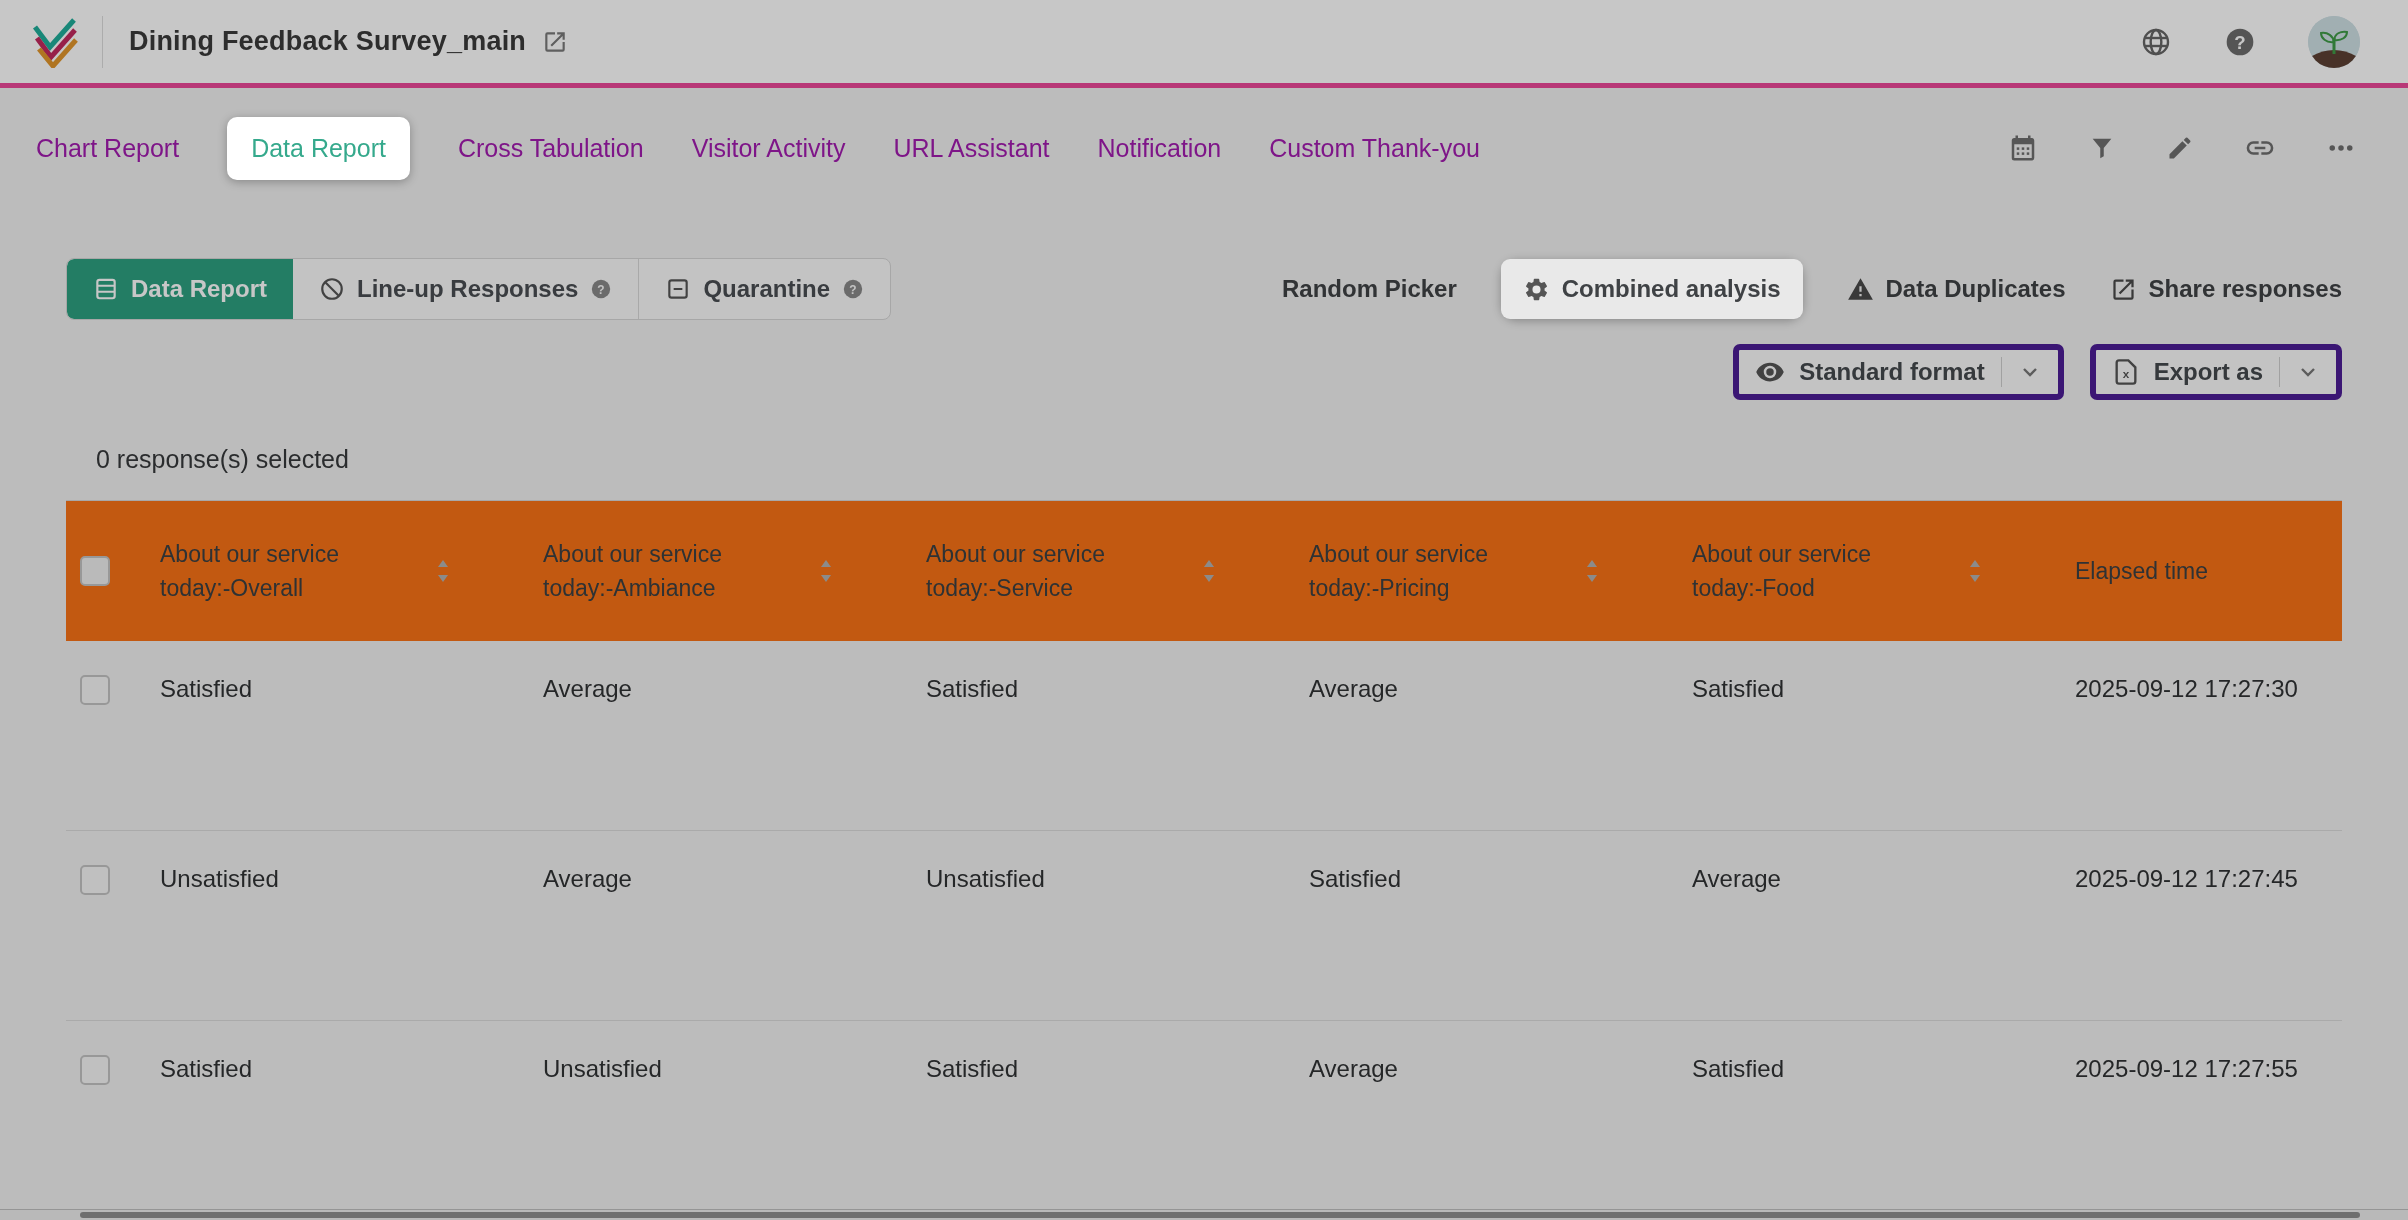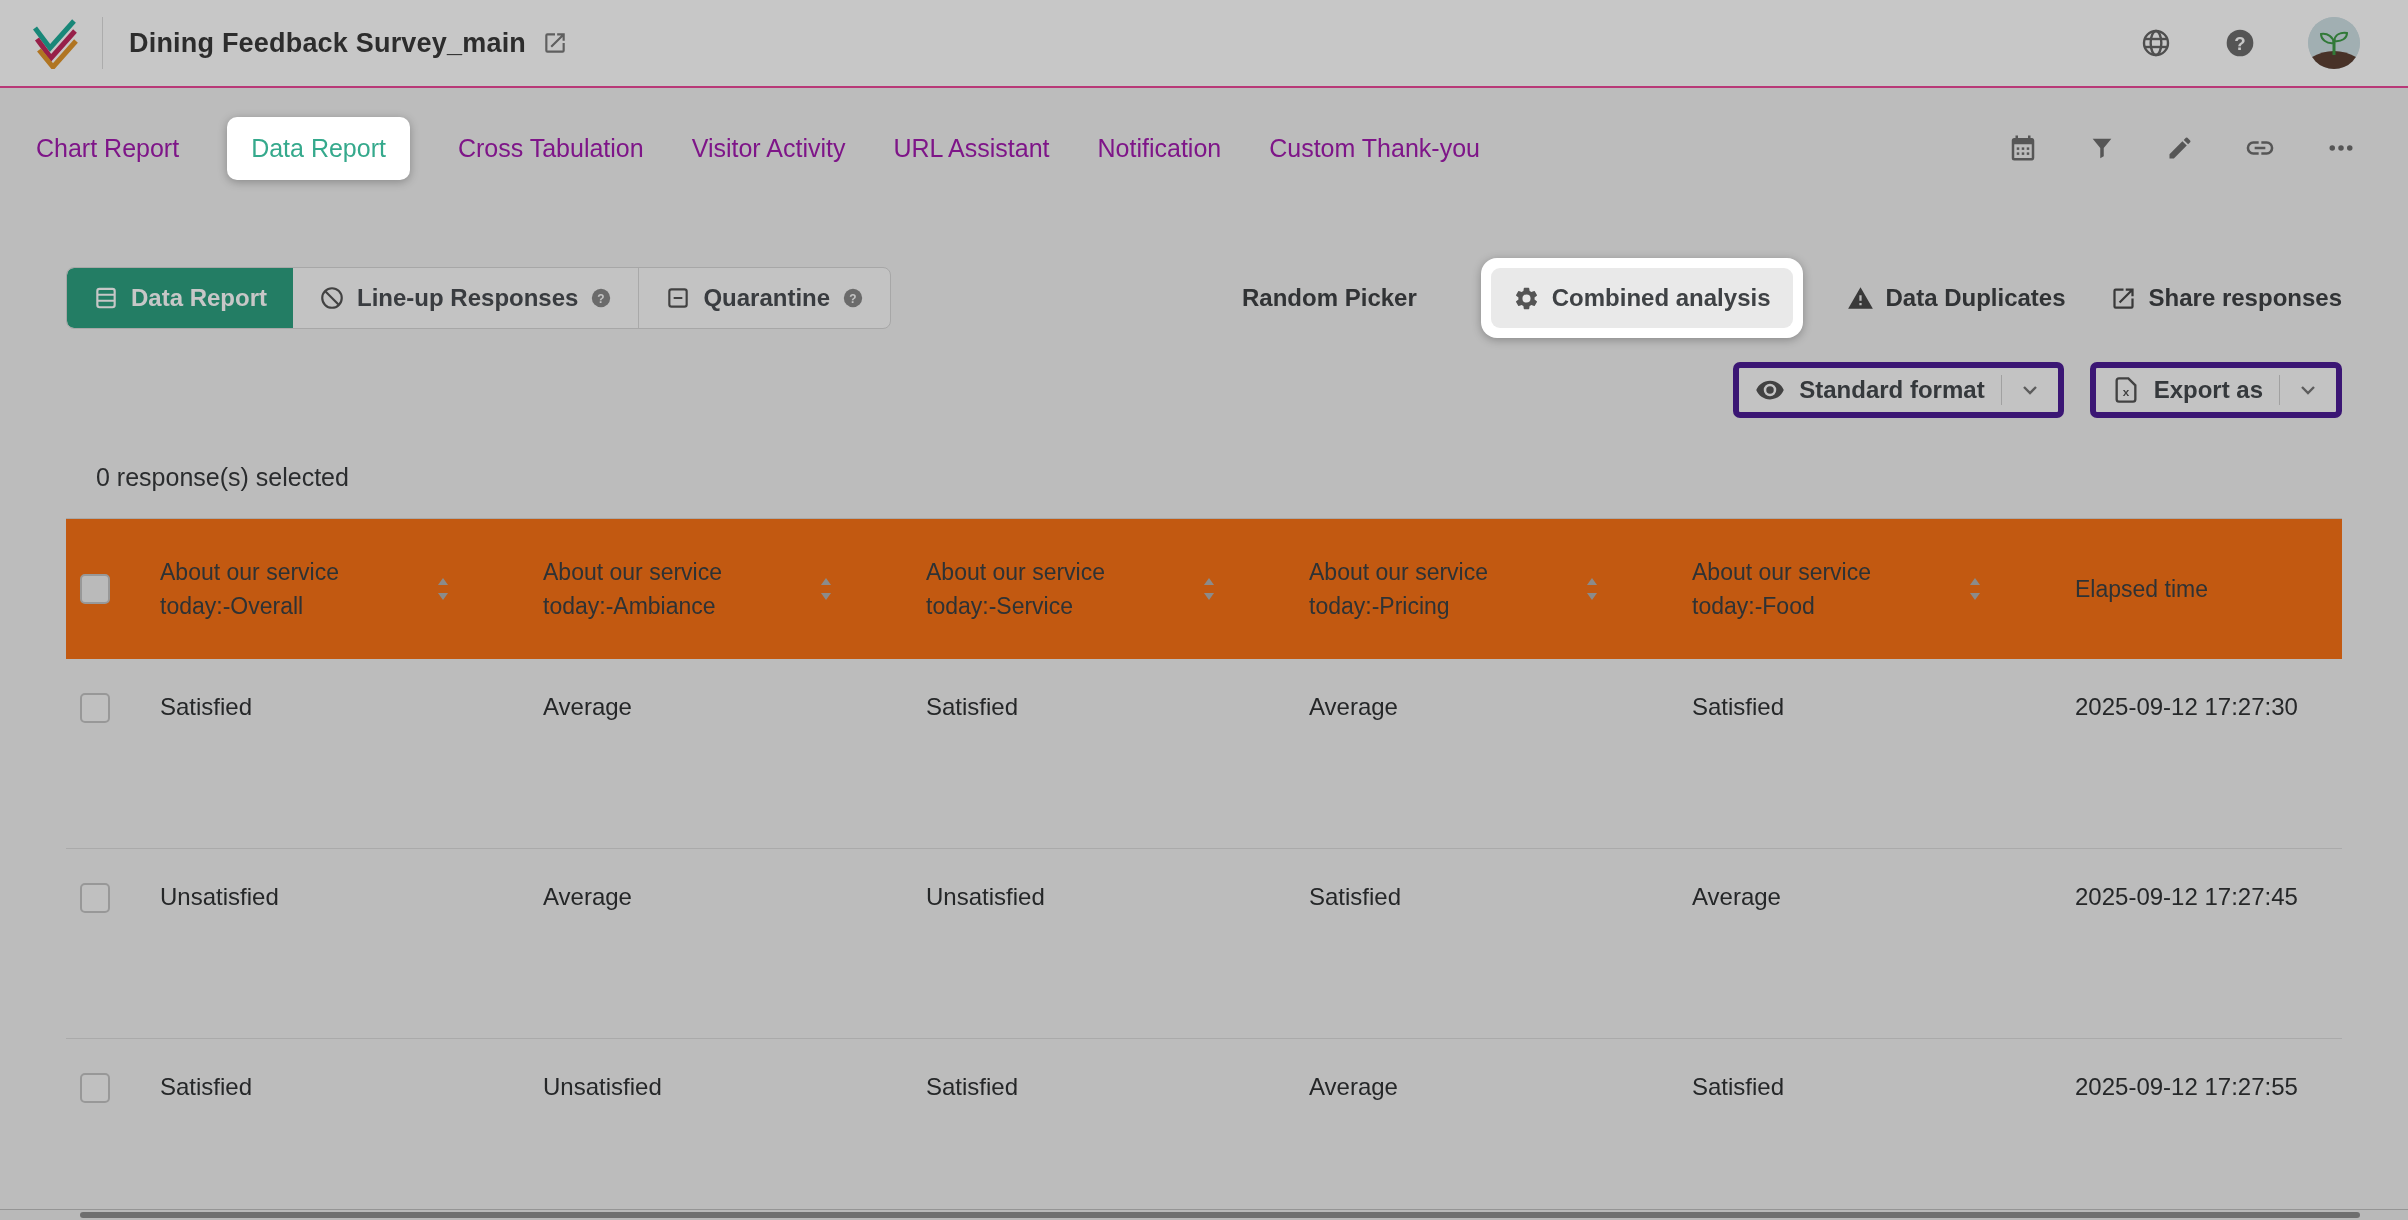--- a/index.html
+++ b/index.html
@@ -9,21 +9,21 @@
     background:#f1f1f1;color:#3c4043;
   }
   svg{display:block;}
 
   
   .dim{position:absolute;inset:0;background:rgba(0,0,0,0.22);z-index:10;pointer-events:none;}
   .spotlight{position:relative;z-index:30;background:#fff;box-shadow:0 2px 10px rgba(0,0,0,0.28);}
 
   
   .header{
-    height:88px;background:#fff;border-bottom:2px solid #ec4899;
+    height:88px;background:#fff;border-bottom:5px solid #ec4899;
     display:flex;align-items:center;padding:0 48px 0 28px;box-sizing:border-box;
   }
   .logo{width:52px;height:52px;flex:0 0 auto;}
   .header-sep{width:1px;height:52px;background:#ddd;margin:0 26px 0 22px;}
   .survey-title{font-size:27px;font-weight:700;color:#3a3a3a;letter-spacing:0.2px;}
   .title-ext{margin-left:16px;}
   .header-right{margin-left:auto;display:flex;align-items:center;gap:52px;}
   .avatar{width:52px;height:52px;border-radius:50%;overflow:hidden;background:#cfe0e5;}
 
   
@@ -46,21 +46,21 @@
   }
   .seg-btn{
     display:flex;align-items:center;gap:12px;padding:0 26px;font-size:24px;font-weight:600;
     color:#4a4e52;border-right:1px solid #d9d9d9;cursor:pointer;white-space:nowrap;
   }
   .seg-btn:last-child{border-right:none;}
   .seg-active{background:#2ea181;color:#fff;border-right:none;border-radius:7px 0 0 7px;}
 
   .actions{display:flex;align-items:center;gap:44px;}
   .action-btn{display:flex;align-items:center;gap:12px;font-size:24px;font-weight:600;color:#3f4245;cursor:pointer;white-space:nowrap;}
-  .combined-spot{border-radius:16px;padding:10px;margin-left:20px;}
+  .combined-spot{border-radius:16px;}
   .combined-pill{
     display:flex;align-items:center;gap:12px;background:#e9e9e9;border-radius:9px;
     padding:16px 22px;font-size:24px;font-weight:600;color:#3f4245;cursor:pointer;white-space:nowrap;
   }
 
   .format-row{margin-top:24px;display:flex;justify-content:flex-end;gap:26px;}
   .drop-btn{
     display:flex;align-items:center;gap:14px;background:#fafafa;border:6px solid #4c1d95;
     border-radius:7px;padding:0 16px;height:56px;box-sizing:border-box;
     font-size:24px;font-weight:600;color:#45494d;cursor:pointer;white-space:nowrap;

